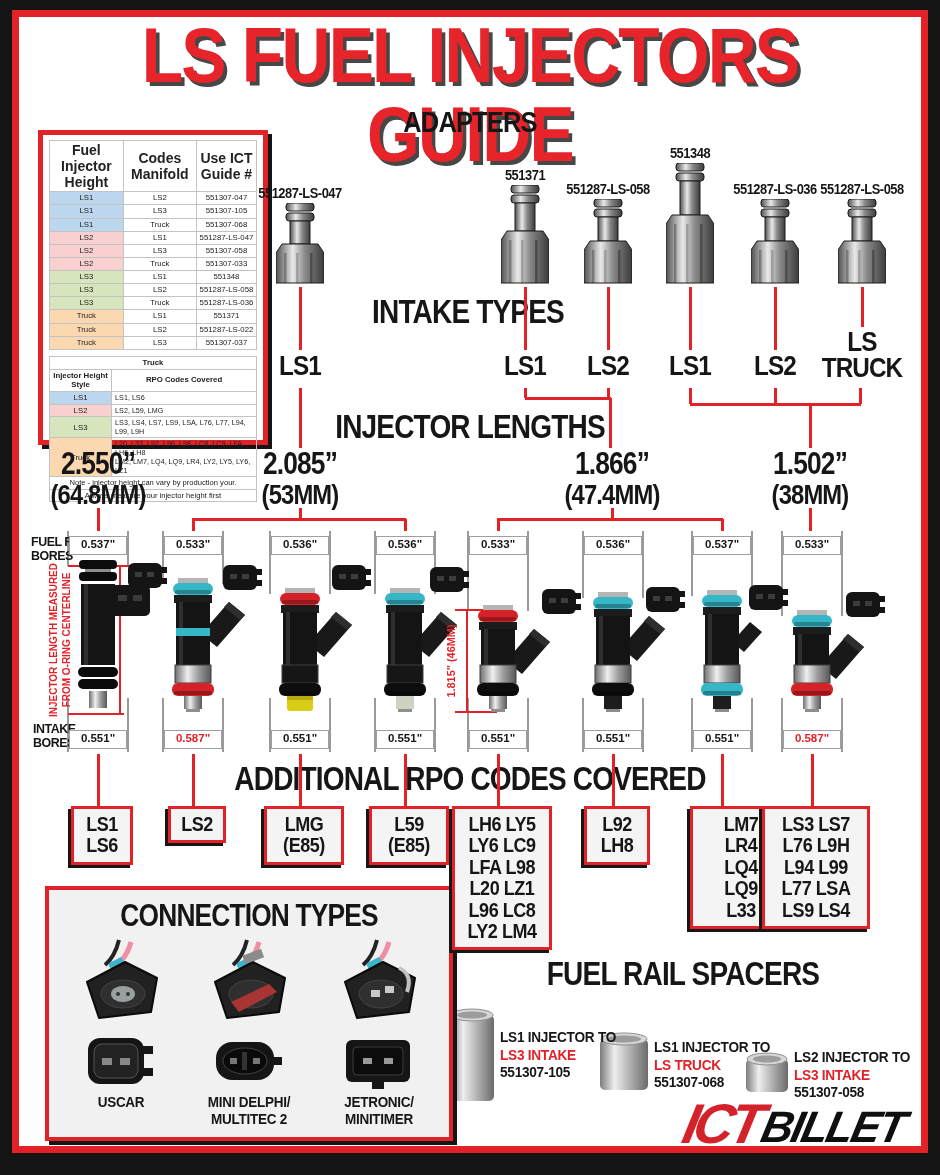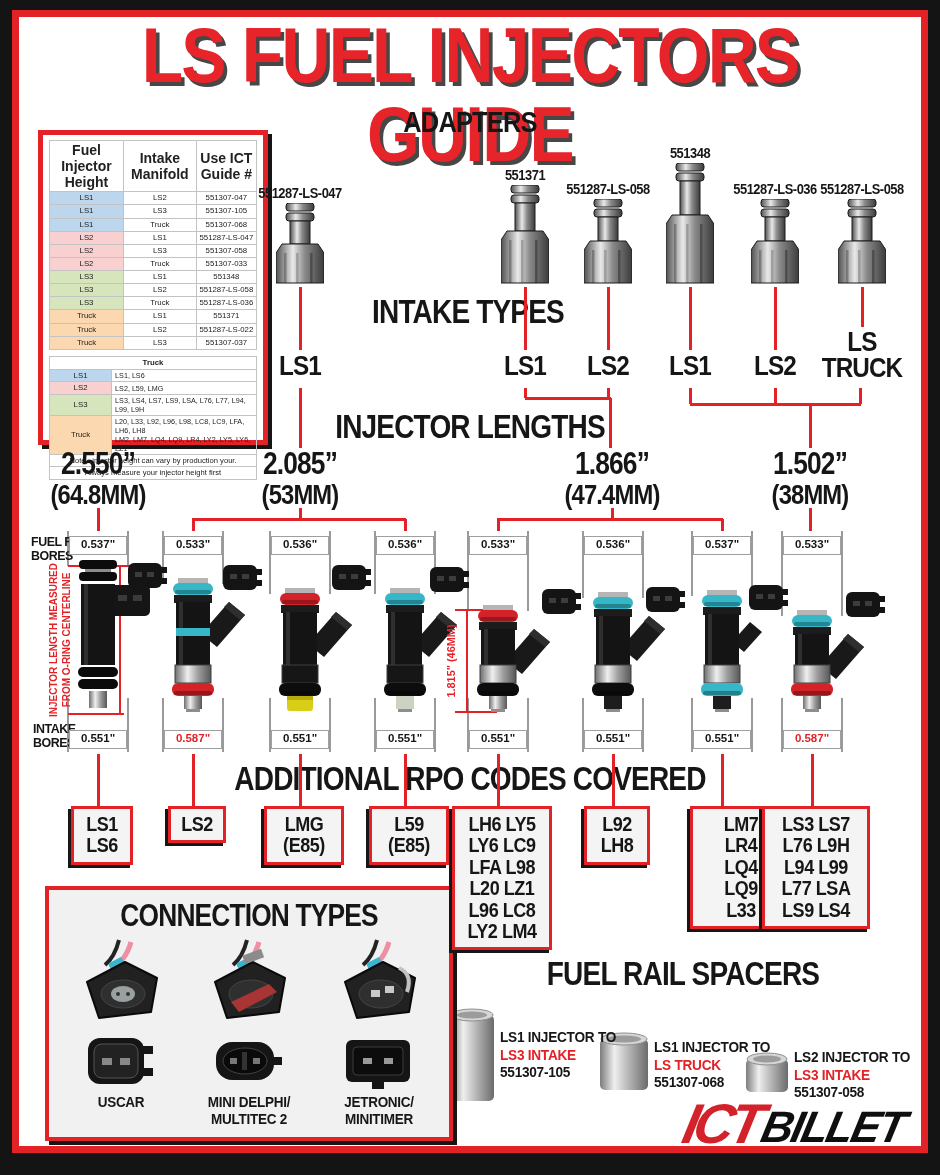--- a/index.html
+++ b/index.html
@@ -69,21 +69,21 @@
     <div class="hdr" style="left:268px;top:295px;width:400px;font-size:33px">INTAKE TYPES</div>
     <div class="hdr" style="left:270px;top:410px;width:400px;font-size:33px">INJECTOR LENGTHS</div>
     <div class="hdr" style="left:190px;top:762px;width:560px;font-size:33px">ADDITIONAL RPO CODES COVERED</div>
     <div class="hdr" style="left:483px;top:957px;width:400px;font-size:33px">FUEL RAIL SPACERS</div>
 
     <div class="tablebox">
       <table id="ref-table">
         <thead>
             <tr>
               <th>Fuel Injector Height</th>
-              <th>Intake Manifold</th>
+              <th>Codes Manifold</th>
               <th>Use ICT Guide #</th>
             </tr>
           </thead>
           <tbody>
             <tr>
               <td style="background: rgb(188, 214, 238);">LS1</td>
               <td>LS2</td>
               <td>551307-047</td>
             </tr>
             <tr>
@@ -141,20 +141,24 @@
               <td>LS3</td>
               <td>551307-037</td>
             </tr>
           </tbody>
       </table>
       <div style="height:6px"></div>
       <table id="guide-table">
         <tbody>
             <tr>
               <td colspan="2" style="font-weight: 700;">Truck</td>
+            </tr>
+            <tr>
+              <th>Injector Height Style</th>
+              <th>RPO Codes Covered</th>
             </tr>
             <tr>
               <td style="background: rgb(188, 214, 238); width: 30%;">LS1</td>
               <td class="codes">LS1, LS6</td>
             </tr>
             <tr>
               <td style="background: rgb(248, 208, 208); width: 30%;">LS2</td>
               <td class="codes">LS2, L59, LMG</td>
             </tr>
             <tr>

